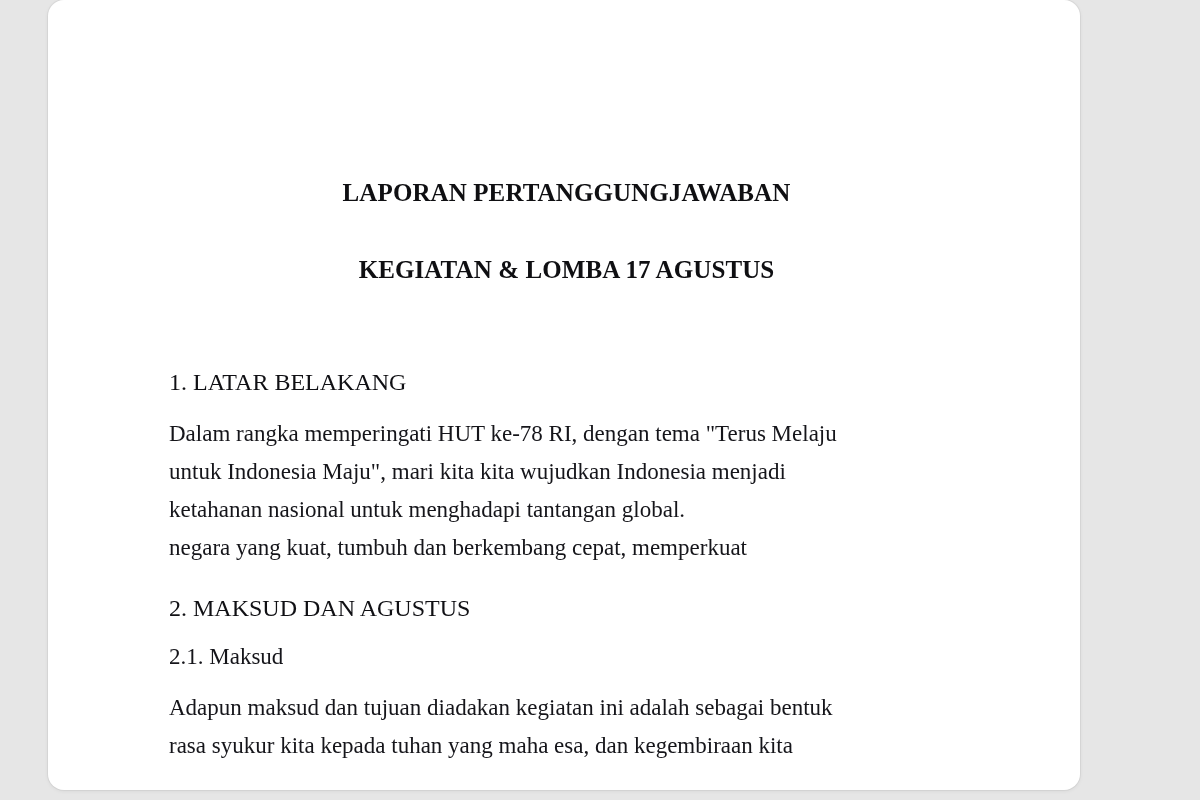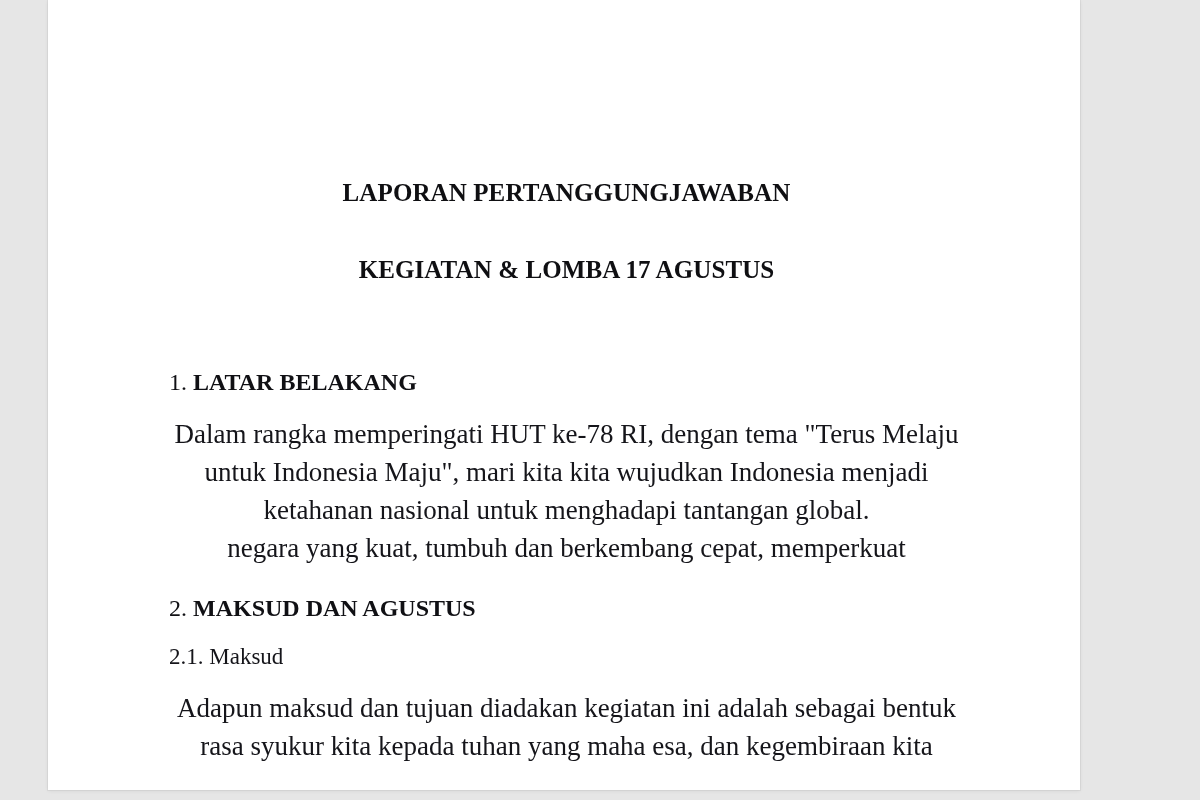--- a/index.html
+++ b/index.html
@@ -24,20 +24,21 @@
   
   #page {
     position: absolute;
     left: 48px;
     top: 0px;
     width: 1032px;
     height: 790px;
     background: #ffffff;
     box-shadow: 0 0 0 1px rgba(0,0,0,0.045), 0 1px 4px rgba(0,0,0,0.07);
     overflow: hidden;
+    border-radius: 16px;
   }
 
   
   #doc-body {
     position: absolute;
     left: 121px;
     top: 0;
     width: 795px;
   }
 
@@ -54,38 +55,38 @@
   .title-line-2 { margin-top: 52px; }
 
   .section-heading {
     font-size: 24px;
     color: #101014;
     margin-top: 87px;
     line-height: 1.15;
     font-weight: normal;
   }
   .section-heading .sec-num { font-weight: normal; }
-  .section-heading .sec-title { font-weight: bold; }
+  .section-heading .sec-title { font-weight: normal; }
 
   .section-heading.second { margin-top: 28px; }
 
   .subsection-heading {
     font-size: 23px;
     font-weight: normal;
     color: #15151a;
     margin-top: 22px;
     line-height: 1.15;
   }
 
   .body-paragraph {
-    font-size: 27px;
+    font-size: 23px;
     line-height: 38px;
     color: #15151a;
     margin-top: 18px;
-    text-align: center;
+    text-align: left;
   }
 
   .body-paragraph .pline { display: block; white-space: nowrap; }
 </style>
 </head>
 <body>
 
 <div id="viewport">
 
   <div id="page">

